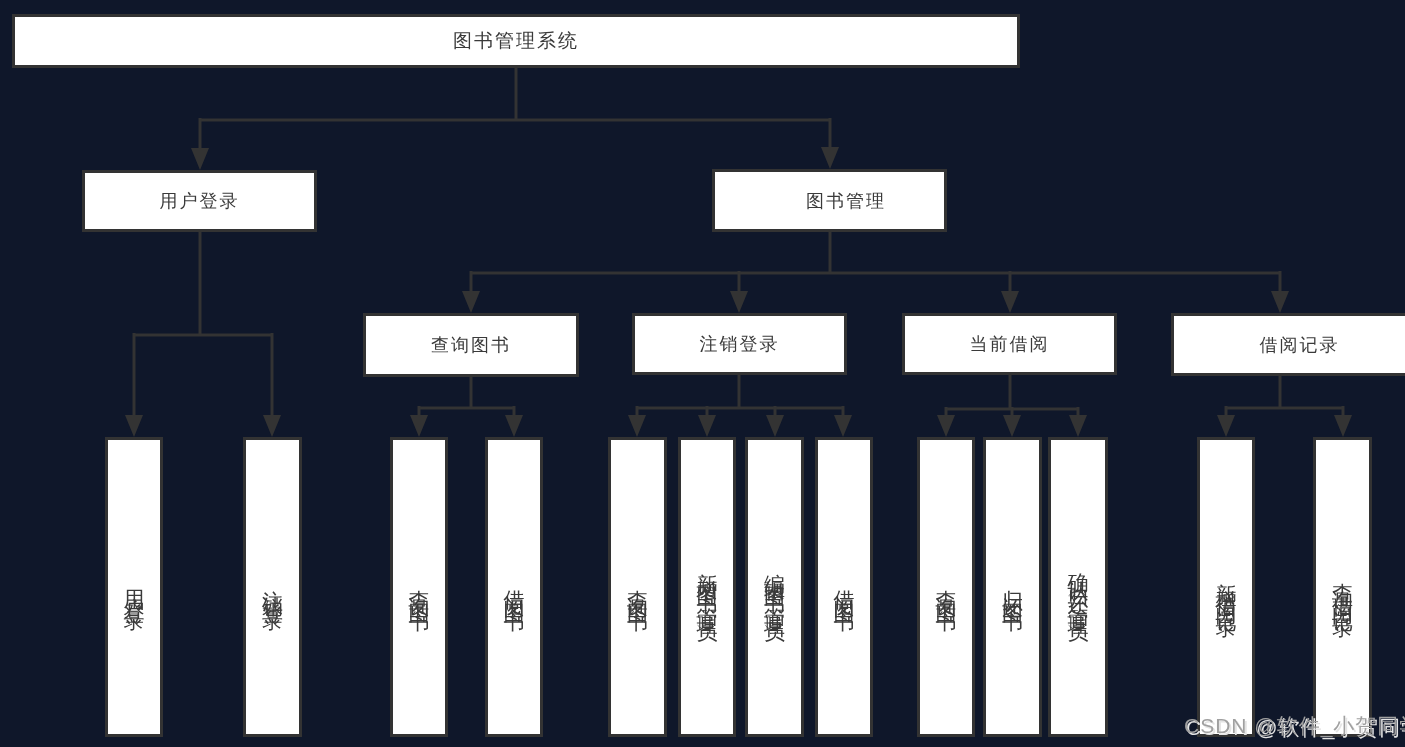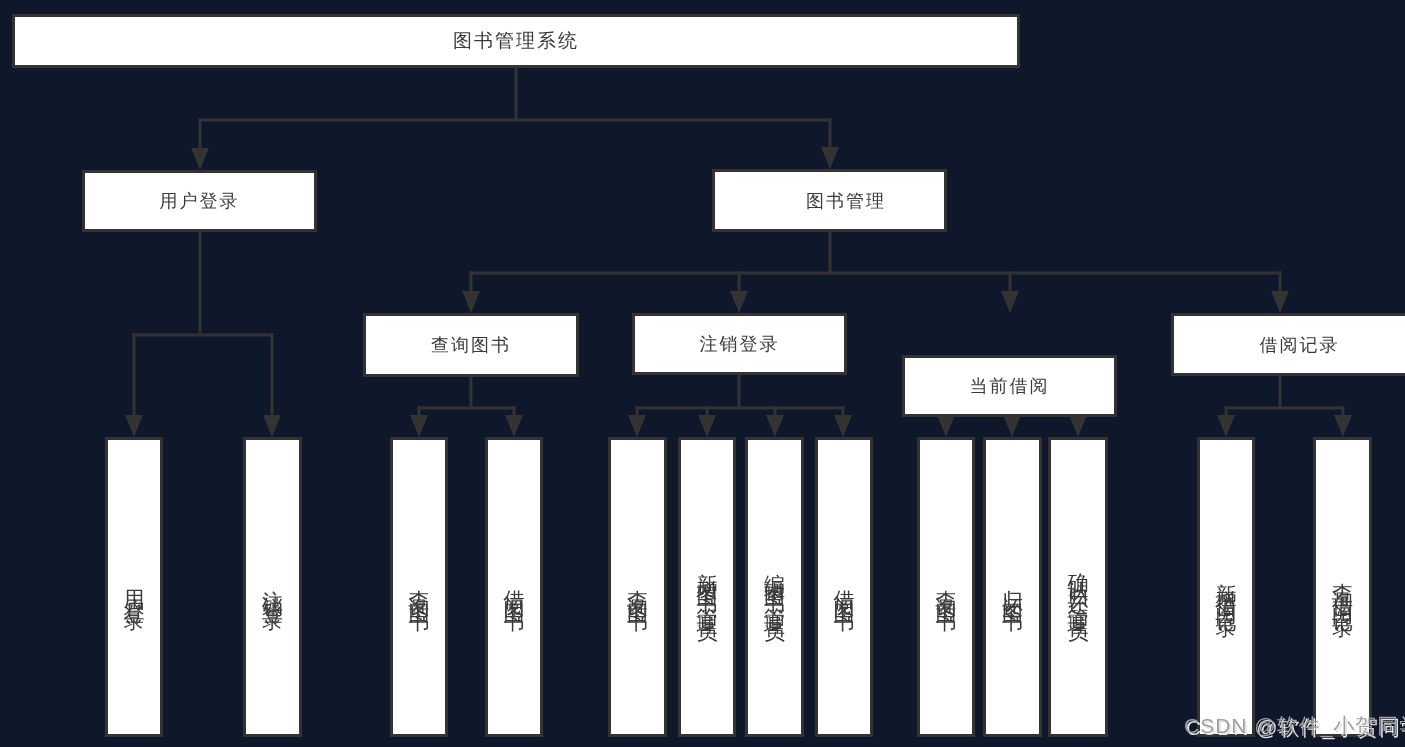--- a/index.html
+++ b/index.html
@@ -138,21 +138,21 @@
     </g>
   </svg>
 
   <div class="box root-box" style="left:12px;top:14px;width:1008px;height:54px;">图书管理系统</div>
 
   <div class="box" style="left:82px;top:170px;width:235px;height:62px;">用户登录</div>
   <div class="box" style="left:712px;top:169px;width:235px;height:63px;padding-left:33px;">图书管理</div>
 
   <div class="box" style="left:363px;top:313px;width:216px;height:64px;">查询图书</div>
   <div class="box" style="left:632px;top:313px;width:215px;height:62px;">注销登录</div>
-  <div class="box" style="left:902px;top:313px;width:215px;height:62px;margin-top:42px;">当前借阅</div>
+  <div class="box" style="left:902px;top:313px;width:215px;height:62px;">当前借阅</div>
   <div class="box" style="left:1171px;top:313px;width:257px;height:63px;">借阅记录</div>
 
   <div class="box vbox" style="left:105px;top:437px;width:58px;height:300px;">用户登录</div>
   <div class="box vbox" style="left:243px;top:437px;width:59px;height:300px;">注销登录</div>
 
   <div class="box vbox" style="left:390px;top:437px;width:58px;height:300px;">查询图书</div>
   <div class="box vbox" style="left:485px;top:437px;width:58px;height:300px;">借阅图书</div>
 
   <div class="box vbox" style="left:608px;top:437px;width:59px;height:300px;">查询图书</div>
   <div class="box vbox" style="left:678px;top:437px;width:58px;height:300px;">新增图书（管理员）</div>

